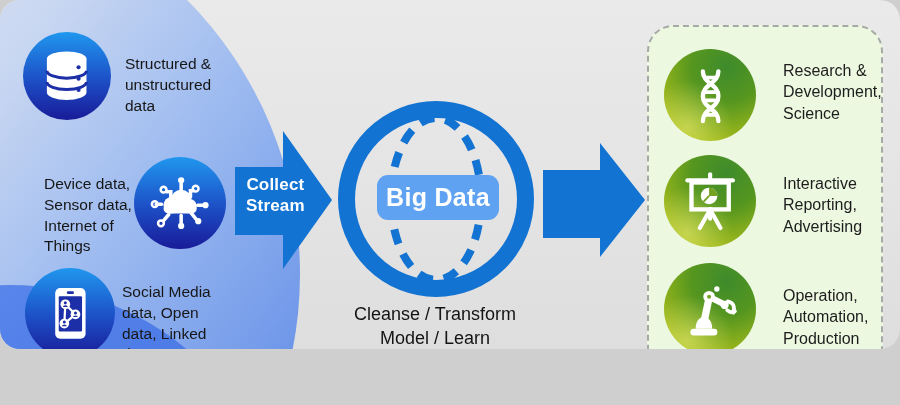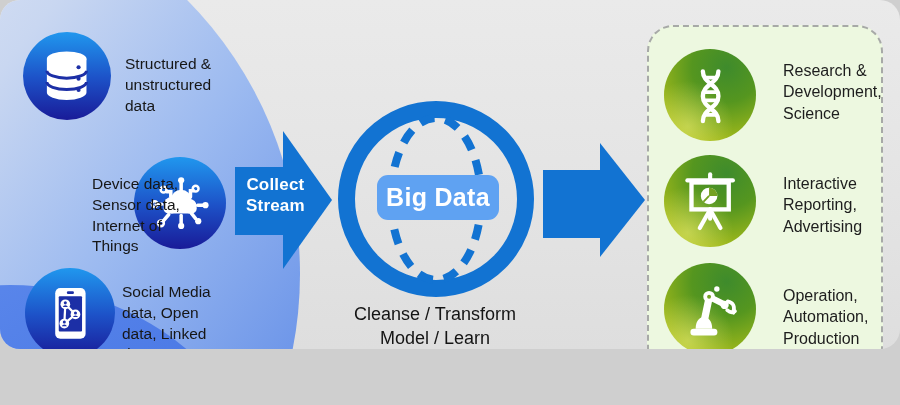--- a/index.html
+++ b/index.html
@@ -108,21 +108,21 @@
           <circle cx="49.5" cy="49.5" r="3"></circle>
       </g>
       <g fill="#fff">
         <circle cx="24" cy="34" r="8"></circle>
           <circle cx="33" cy="29" r="10"></circle>
         <circle cx="41" cy="35" r="7"></circle>
           <rect x="16" y="33" width="32" height="9" rx="4.5"></rect>
       </g>
     </svg>
   </div>
-  <div class="lbl pre" style="left:44px;top:174px;margin-left:48px;">Device data,
+  <div class="lbl pre" style="left:44px;top:174px;">Device data,
 Sensor data,
 Internet of
 Things</div>
 
   <div class="icon-circle icon-blue" style="left:25px;top:268px;width:90px;height:90px;">
     <svg viewBox="0 0 64 64">
       <rect x="17" y="7" width="30" height="50" rx="5" fill="#fff"></rect>
       <rect x="28.5" y="10.2" width="7" height="2.6" rx="1.3" fill="#1c2fa6"></rect>
       <rect x="20.5" y="15" width="23" height="35" rx="1" fill="#1c2fa6"></rect>
       <g stroke="#fff" stroke-width="2.2">

